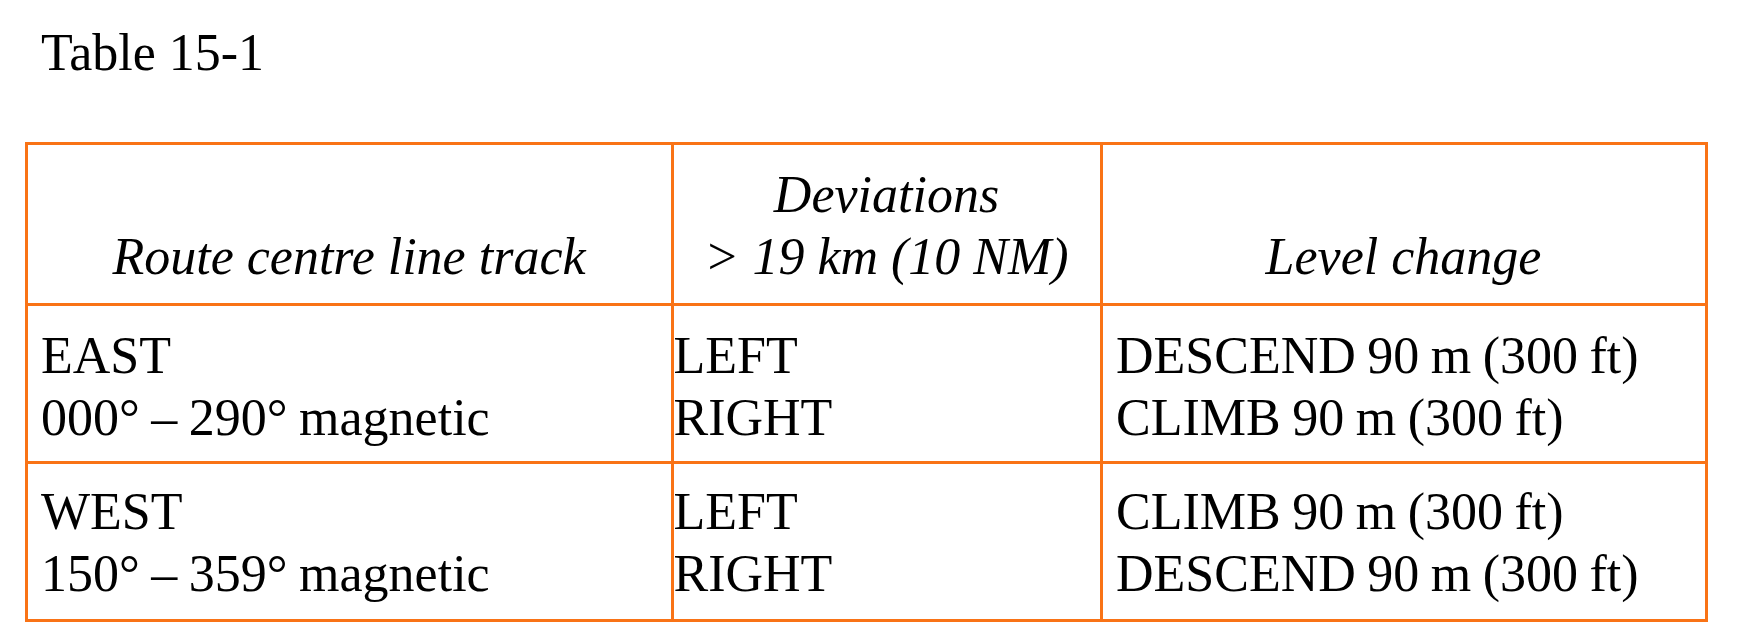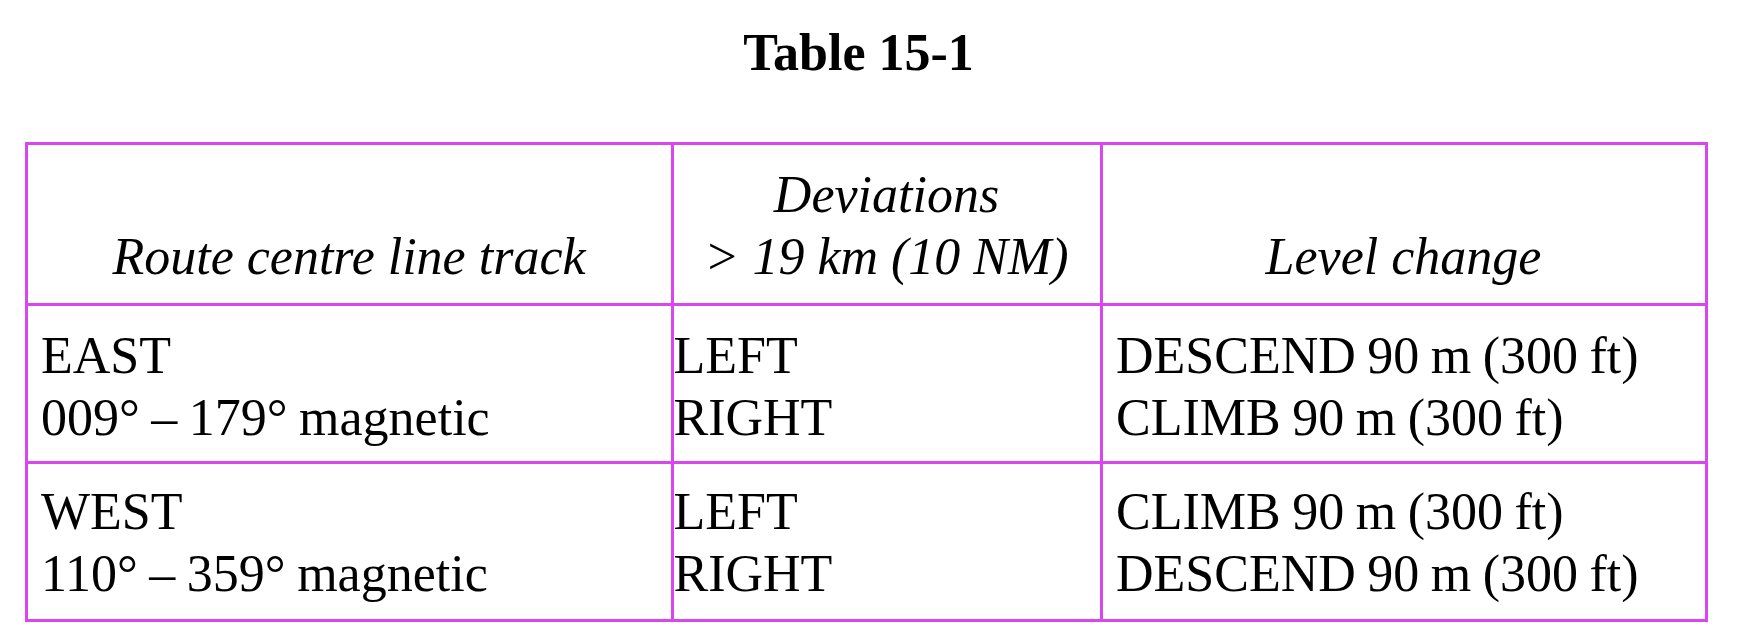--- a/index.html
+++ b/index.html
@@ -15,36 +15,35 @@
     width: 1738px;
     height: 638px;
     background: #ffffff;
     color: #000000;
     font-family: "Liberation Serif", "DejaVu Serif", serif;
     font-size: 52px;
     line-height: 62px;
   }
   .doc-title {
     position: absolute;
-    left: 17px;
+    left: 41px;
     top: 21.5px;
     width: 1683px;
-    text-align: center;
-    font-weight: bold;
+    font-weight: normal;
   }
   table.rules-table {
     position: absolute;
     left: 24.5px;
     top: 142px;
     width: 1680px;
     border-collapse: collapse;
     table-layout: fixed;
   }
   table.rules-table td, table.rules-table th {
-    border: 3px solid #d946ef;
+    border: 3px solid #f97316;
     padding: 0;
     font-weight: normal;
     overflow: hidden;
   }
   tr.header-row { height: 160.75px; }
   tr.data-row-1 { height: 158.25px; margin-top: 11px; }
   tr.data-row-2 { height: 158px; margin-top: 29px; }
   table.rules-table th.hdr {
     font-style: italic;
     text-align: center;
@@ -78,35 +77,35 @@
           <div class="line">Deviations</div>
           <div class="line">&gt; 19 km (10 NM)</div>
         </th>
         <th class="hdr">
           <div class="line">Level change</div>
         </th>
       </tr>
       <tr class="data-row-1">
         <td class="col-track">
           <div class="line">EAST</div>
-          <div class="line">009° – 179° magnetic</div>
+          <div class="line">000° – 290° magnetic</div>
         </td>
         <td class="col-dev">
           <div class="line">LEFT</div>
           <div class="line">RIGHT</div>
         </td>
         <td class="col-level">
           <div class="line">DESCEND 90 m (300 ft)</div>
           <div class="line">CLIMB 90 m (300 ft)</div>
         </td>
       </tr>
       <tr class="data-row-2">
         <td class="col-track">
           <div class="line">WEST</div>
-          <div class="line">110° – 359° magnetic</div>
+          <div class="line">150° – 359° magnetic</div>
         </td>
         <td class="col-dev">
           <div class="line">LEFT</div>
           <div class="line">RIGHT</div>
         </td>
         <td class="col-level">
           <div class="line">CLIMB 90 m (300 ft)</div>
           <div class="line">DESCEND 90 m (300 ft)</div>
         </td>
       </tr>

